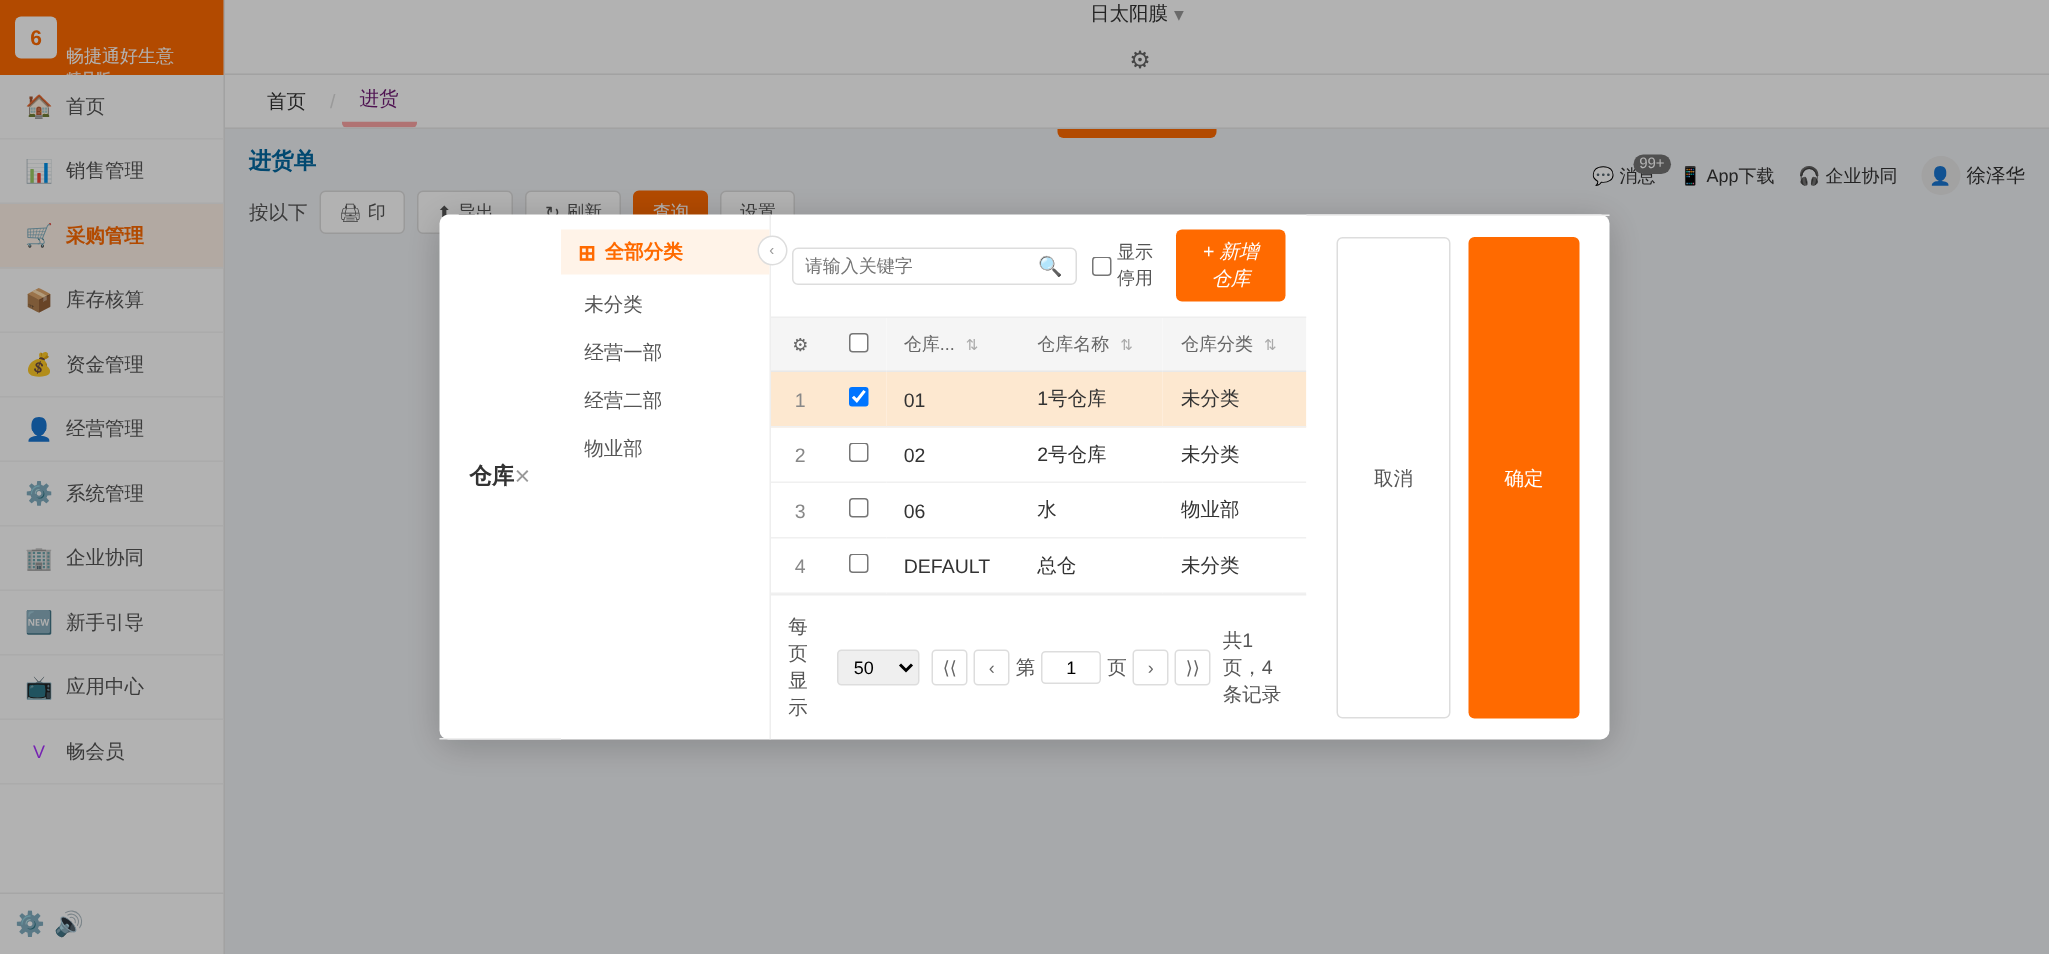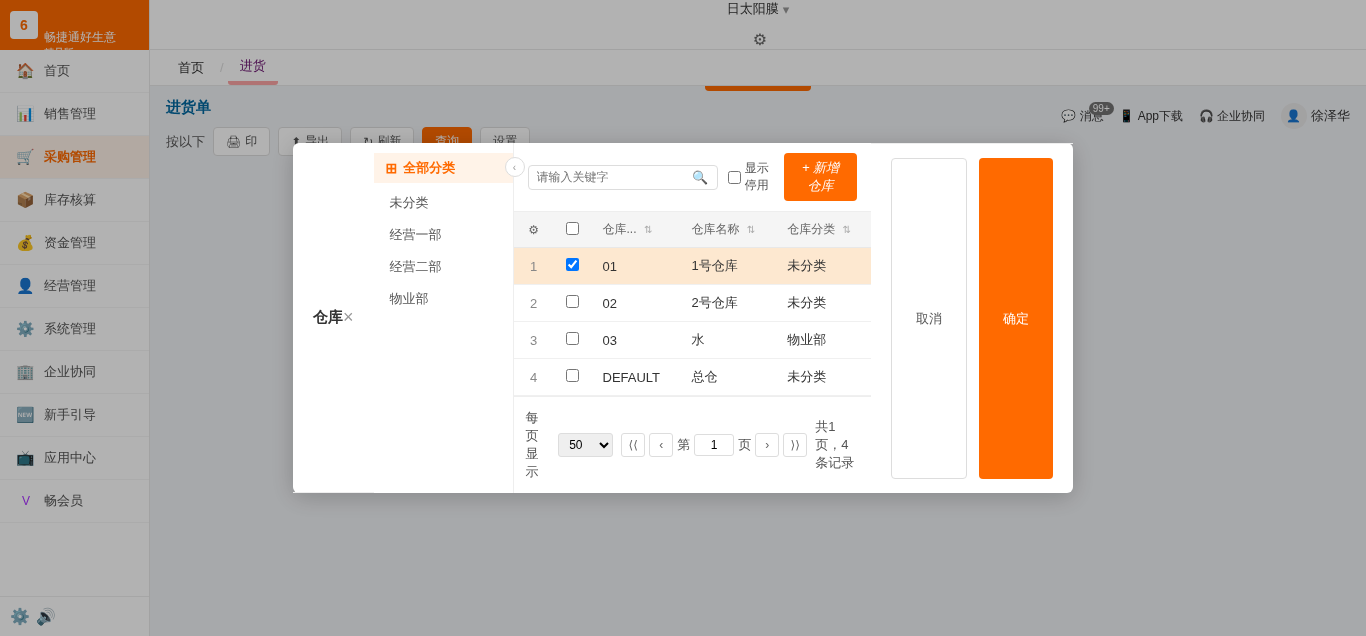--- a/index.html
+++ b/index.html
@@ -575,21 +575,21 @@
                 <tr>
     <td class="row-num center">2</td>
     <td class="center"><input type="checkbox" style=""></td>
     <td>02</td>
     <td>2号仓库</td>
     <td>未分类</td>
   </tr>
                 <tr>
     <td class="row-num center">3</td>
     <td class="center"><input type="checkbox" style=""></td>
-    <td>03</td>
+    <td>06</td>
     <td>水</td>
     <td>物业部</td>
   </tr>
                 <tr>
     <td class="row-num center">4</td>
     <td class="center"><input type="checkbox" style=""></td>
     <td>DEFAULT</td>
     <td>总仓</td>
     <td>未分类</td>
   </tr>

